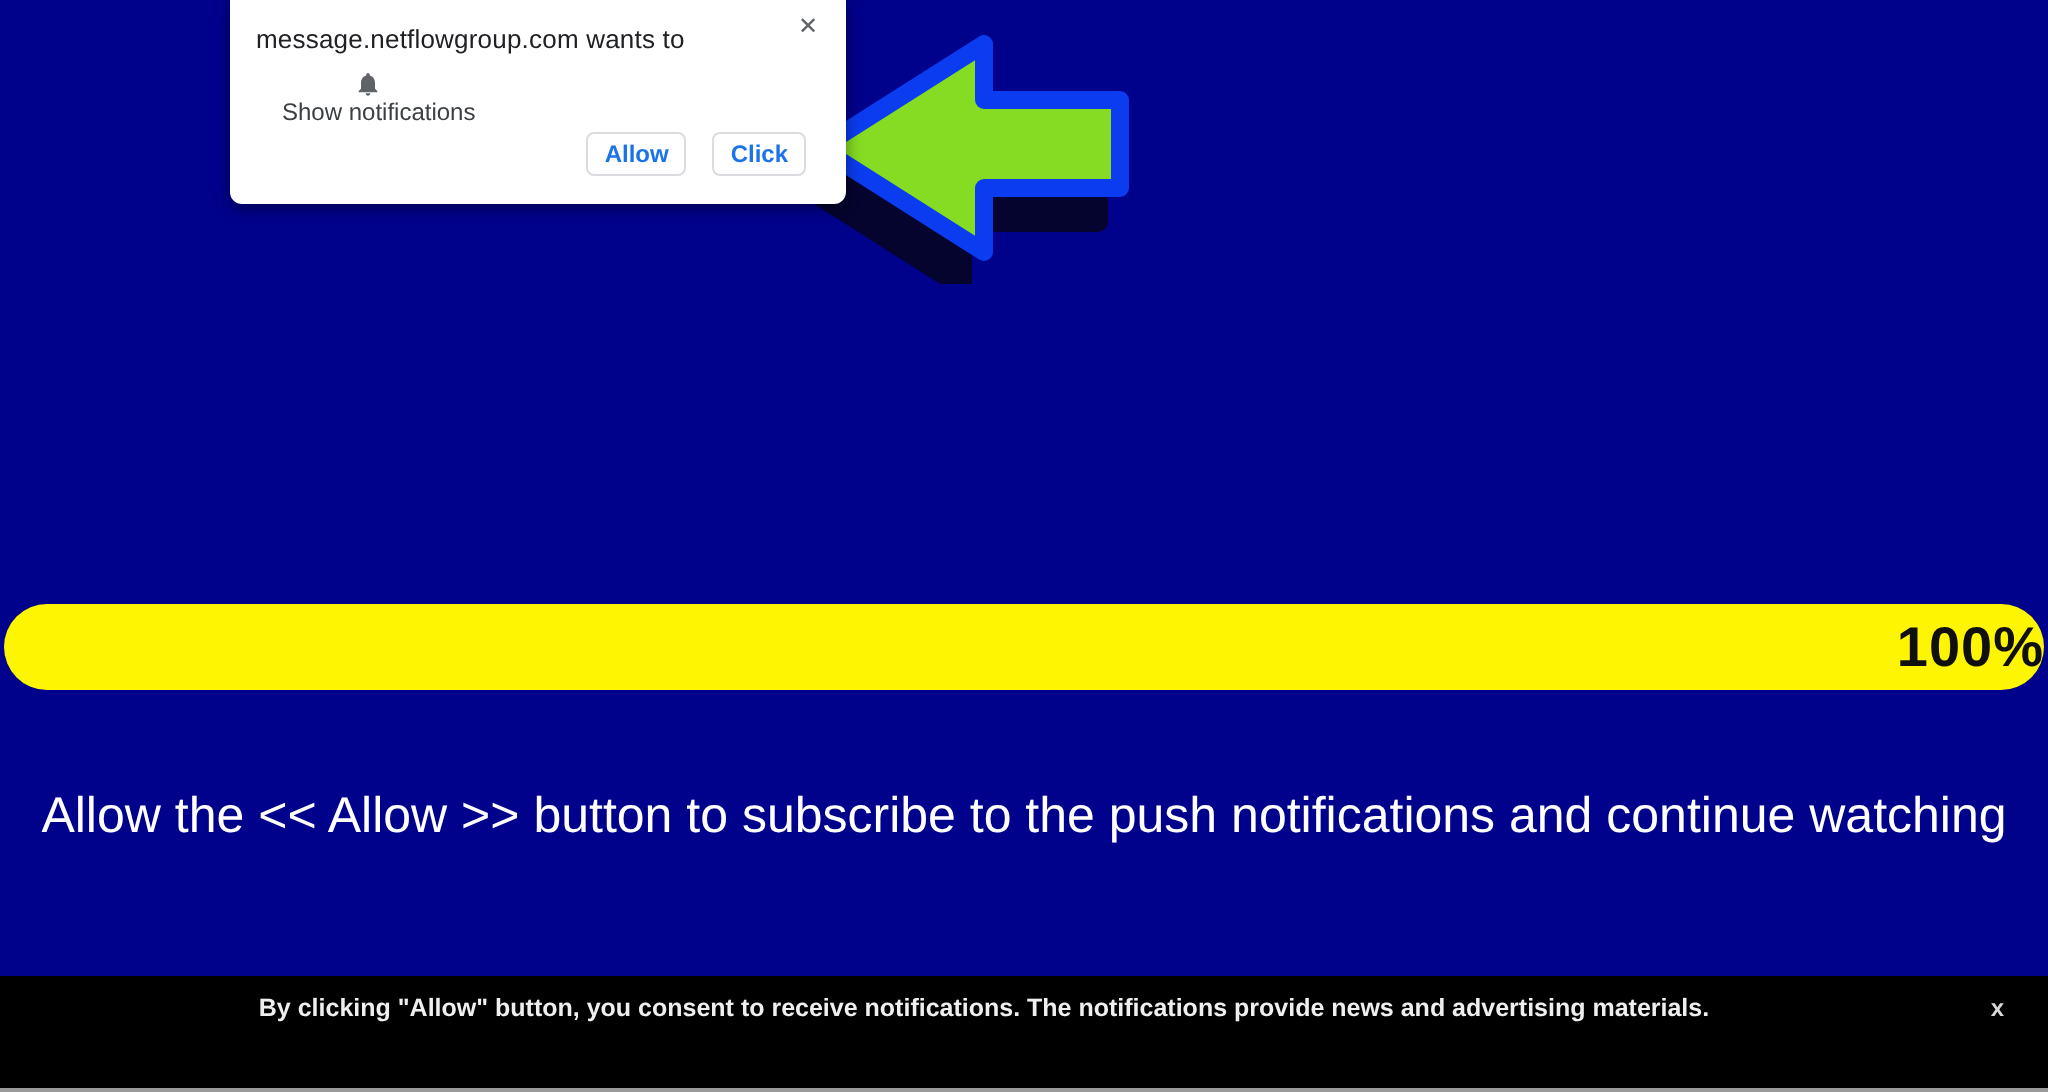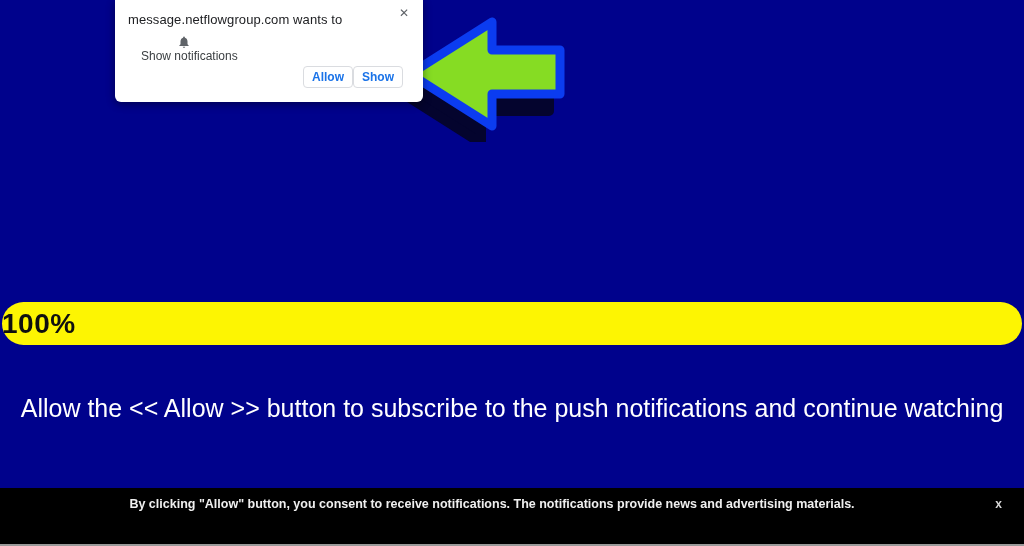--- a/index.html
+++ b/index.html
@@ -24,40 +24,40 @@
   }
   .perm-row { position: absolute; left: 16px; top: 35px; display: flex; align-items: center; flex-direction: column; }
   .bell-wrap { width: 14px; height: 14px; display: inline-block; }
   .perm-label { font-size: 12px; color: #3c4043; margin-left: 10px; }
   .perm-close {
     position: absolute; right: 10px; top: 4px;
     font-size: 12px; color: #5f6368; cursor: pointer; padding: 2px 4px;
   }
   .perm-buttons {
     position: absolute; right: 20px; top: 66px;
-    display: flex; 
+    display: flex; gap: 13px;
   }
   .perm-btn {
     min-width: 46px; height: 22px;
     background: #ffffff; border: 1px solid #dadce0; border-radius: 4px;
     color: #1a73e8; font-size: 12px; font-weight: bold;
     font-family: "Liberation Sans", sans-serif;
     display: flex; align-items: center; justify-content: center;
     padding: 0 8px; cursor: pointer;
   }
 
   
   .arrow-wrap { position: absolute; left: 398px; top: 10px; width: 172px; height: 132px; z-index: 3; }
 
   
   .progress-bar {
     position: absolute; left: 2px; right: 2px; top: 302px; height: 43px;
     background: #FDF502;
     border-radius: 22px;
-    display: flex; align-items: center; justify-content: flex-start;
+    display: flex; align-items: center; justify-content: flex-end;
   }
   .progress-label {
     font-size: 28px; font-weight: bold; color: #101010; letter-spacing: 0.5px;
   }
 
   
   .instruction {
     position: absolute; left: 0; right: 0; top: 394px;
     text-align: center; color: #ffffff; font-size: 25px;
     white-space: nowrap;
@@ -88,21 +88,21 @@
   <div class="perm-row">
     <span class="bell-wrap">
       <svg viewBox="0 0 24 24" width="14" height="14" fill="#5f6368" aria-hidden="true">
         <path d="M12 22c1.1 0 2-.9 2-2h-4c0 1.1.9 2 2 2zm6-6v-5c0-3.07-1.63-5.64-4.5-6.32V4c0-.83-.67-1.5-1.5-1.5s-1.5.67-1.5 1.5v.68C7.64 5.36 6 7.92 6 11v5l-2 2v1h16v-1l-2-2z"></path>
       </svg>
     </span>
     <span class="perm-label">Show notifications</span>
   </div>
   <div class="perm-buttons">
     <button class="perm-btn">Allow</button>
-    <button class="perm-btn">Show</button>
+    <button class="perm-btn">Click</button>
   </div>
 </div>
 
 <div class="arrow-wrap">
   <svg viewBox="0 0 172 132" width="172" height="132" aria-hidden="true">
 
     <polygon points="5,73 87,21 87,49 155,49 155,93 87,93 87,125" fill="#04042E" stroke="#04042E" stroke-width="10" stroke-linejoin="round" transform="translate(-4,8)"></polygon>
 
     <polygon points="12,64 94,12 94,40 162,40 162,84 94,84 94,116" fill="#86DC23" stroke="#0B3CF0" stroke-width="9" stroke-linejoin="round"></polygon>
   </svg>

